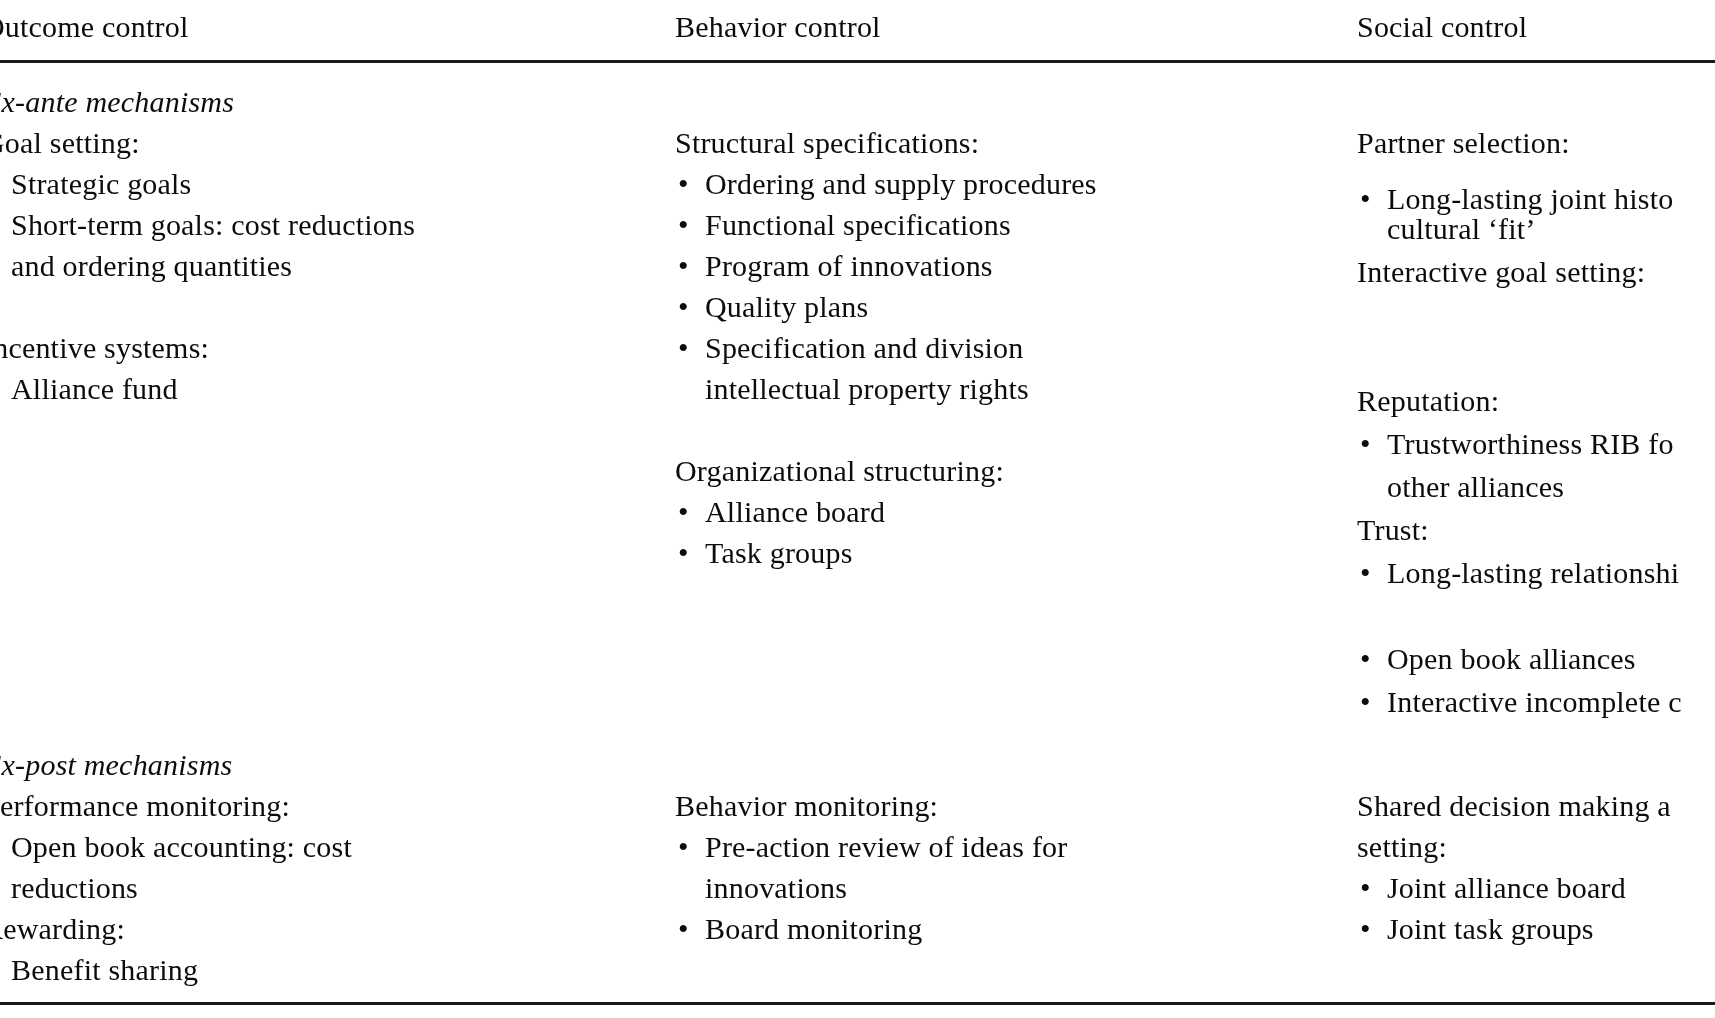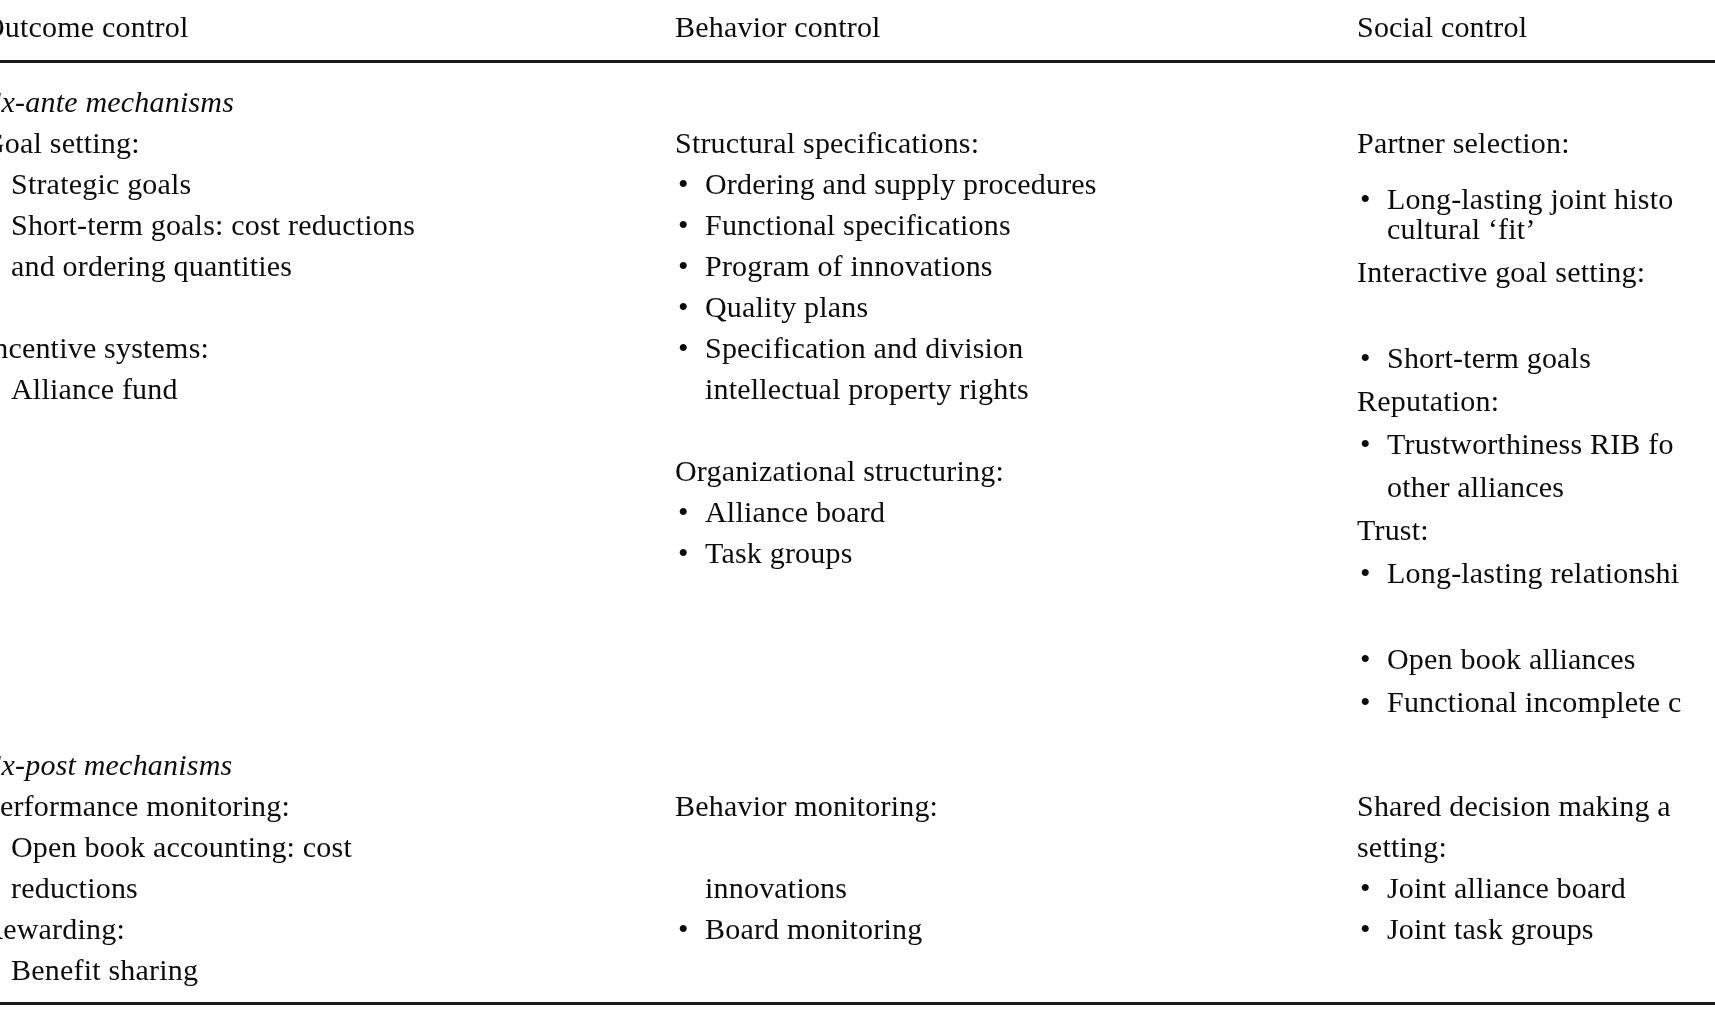--- a/index.html
+++ b/index.html
@@ -84,39 +84,39 @@
     <div class="ln bullet" style="top:204px">Functional specifications</div>
     <div class="ln bullet" style="top:245px">Program of innovations</div>
     <div class="ln bullet" style="top:286px">Quality plans</div>
     <div class="ln bullet" style="top:327px">Specification and division</div>
     <div class="ln cont" style="top:368px">intellectual property rights</div>
     <div class="ln" style="top:450px">Organizational structuring:</div>
     <div class="ln bullet" style="top:491px">Alliance board</div>
     <div class="ln bullet" style="top:532px">Task groups</div>
 
     <div class="ln" style="top:785px">Behavior monitoring:</div>
+    <div class="ln bullet" style="top:826px">Pre-action review of ideas for</div>
     <div class="ln cont" style="top:867px">innovations</div>
     <div class="ln bullet" style="top:908px">Board monitoring</div>
   </div>
 
   <div class="col" style="left:1357px; width:420px">
     <div class="ln hdr" style="top:6px">Social control</div>
 
     <div class="ln" style="top:122px">Partner selection:</div>
     <div class="ln bullet" style="top:178px">Long-lasting joint histo</div>
     <div class="ln cont" style="top:208px">cultural ‘fit’</div>
     <div class="ln" style="top:251px">Interactive goal setting:</div>
-    <div class="ln bullet" style="top:337px">Short-term goals</div>
     <div class="ln" style="top:380px">Reputation:</div>
     <div class="ln bullet" style="top:423px">Trustworthiness RIB fo</div>
     <div class="ln cont" style="top:466px">other alliances</div>
     <div class="ln" style="top:509px">Trust:</div>
     <div class="ln bullet" style="top:552px">Long-lasting relationshi</div>
     <div class="ln bullet" style="top:638px">Open book alliances</div>
-    <div class="ln bullet" style="top:681px">Functional incomplete c</div>
+    <div class="ln bullet" style="top:681px">Interactive incomplete c</div>
 
     <div class="ln" style="top:785px">Shared decision making a</div>
     <div class="ln" style="top:826px">setting:</div>
     <div class="ln bullet" style="top:867px">Joint alliance board</div>
     <div class="ln bullet" style="top:908px">Joint task groups</div>
   </div>
 
   <div class="rule" style="top:60px"></div>
   <div class="rule" style="top:1002px"></div>
 

